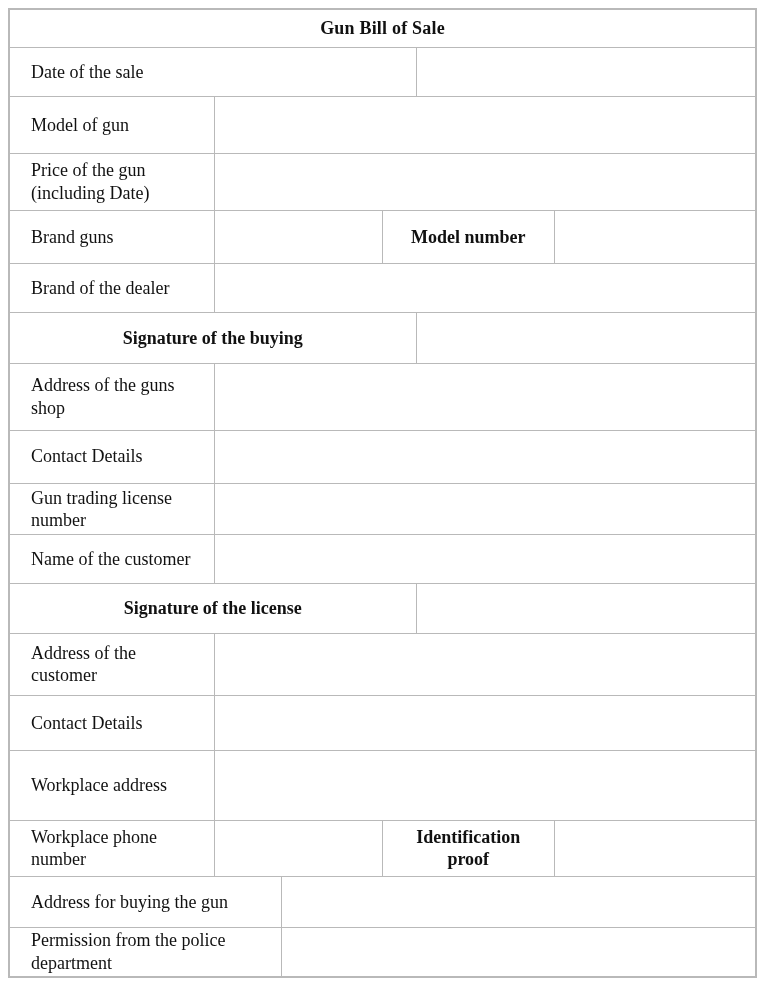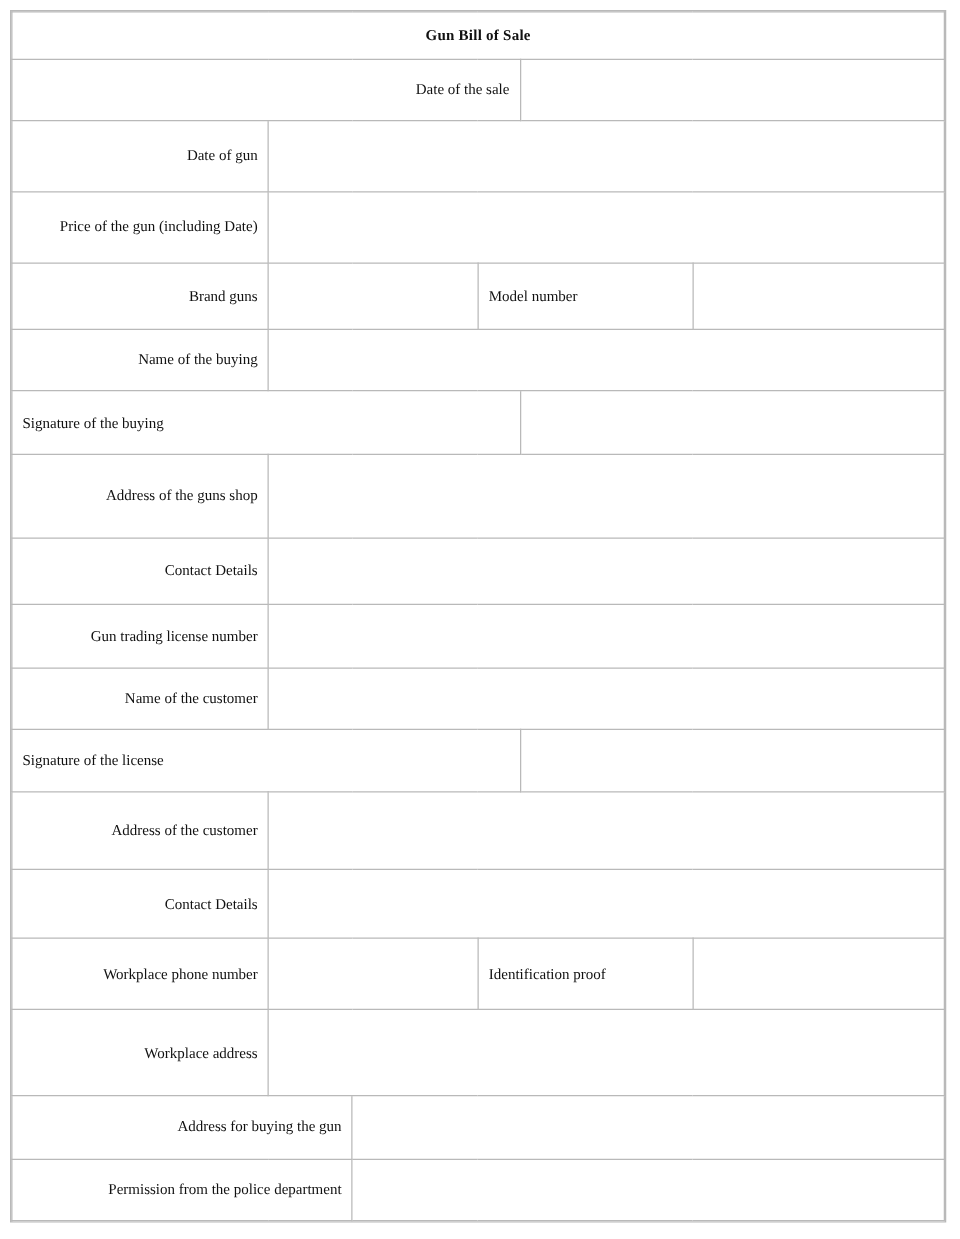--- a/index.html
+++ b/index.html
@@ -29,54 +29,54 @@
 
   table.bos {
     width: 100%;
     height: 100%;
     border-collapse: collapse;
     table-layout: fixed;
   }
 
   table.bos td {
     border: 1px solid #b9b9b9;
-    padding: 0 8px;
-    font-size: 12px;
+    padding: 0 21px;
+    font-size: 18px;
     line-height: 1.25;
     vertical-align: middle;
     background: #ffffff;
     box-sizing: border-box;
   }
 
   
   td.title-cell {
     background: #cccccc;
     text-align: center;
     font-weight: bold;
     font-size: 17px;
     letter-spacing: 0.2px;
     padding: 0;
   }
 
   
   td.label {
     background: #e0e0e0;
-    text-align: right;
   }
   
   td.grey-blank {
     background: #e0e0e0;
   }
   
   td.blank {
     background: #ffffff;
   }
 
   td.center {
-    text-align: left;
+    text-align: center;
+    font-weight: bold;
   }
   td.indent {
     padding-left: 18px;
   }
   td.indent2 {
     padding-left: 12px;
   }
 </style>
 </head>
 <body>
@@ -97,39 +97,39 @@
       <tr style="height:36px">
         <td class="title-cell" colspan="7">Gun Bill of Sale</td>
       </tr>
 
       <tr style="height:47px">
         <td class="label" colspan="4">Date of the sale</td>
         <td class="blank" colspan="3"></td>
       </tr>
 
       <tr style="height:54px">
-        <td class="label">Date of gun</td>
+        <td class="label">Model of gun</td>
         <td class="blank" colspan="6"></td>
       </tr>
 
       <tr style="height:55px">
         <td class="label">Price of the gun (including Date)</td>
         <td class="blank" colspan="6"></td>
       </tr>
 
       <tr style="height:50px">
         <td class="label">Brand guns</td>
         <td class="blank" colspan="2"></td>
         <td class="label center" colspan="2">Model number</td>
         <td class="blank" colspan="2"></td>
       </tr>
 
 
       <tr style="height:47px">
-        <td class="label">Name of the buying</td>
+        <td class="label">Brand of the dealer</td>
         <td class="blank" colspan="6"></td>
       </tr>
 
       <tr style="height:49px">
         <td class="label center" colspan="4">Signature of the buying</td>
         <td class="grey-blank" colspan="3"></td>
       </tr>
 
       <tr style="height:63px">
         <td class="label">Address of the guns shop</td>
@@ -159,30 +159,30 @@
       <tr style="height:59px">
         <td class="label indent">Address of the customer</td>
         <td class="blank" colspan="6"></td>
       </tr>
 
       <tr style="height:53px">
         <td class="label">Contact Details</td>
         <td class="blank" colspan="6"></td>
       </tr>
 
+      <tr style="height:66px">
+        <td class="label indent2">Workplace address</td>
+        <td class="blank" colspan="6"></td>
+      </tr>
+
       <tr style="height:54px">
         <td class="label">Workplace phone number</td>
         <td class="blank" colspan="2"></td>
         <td class="label center" colspan="2">Identification proof</td>
         <td class="blank" colspan="2"></td>
-      </tr>
-
-      <tr style="height:66px">
-        <td class="label indent2">Workplace address</td>
-        <td class="blank" colspan="6"></td>
       </tr>
 
       <tr style="height:48px">
         <td class="label" colspan="2">Address for buying the gun</td>
         <td class="blank" colspan="5"></td>
       </tr>
 
       <tr style="height:47px">
         <td class="label" colspan="2">Permission from the police department</td>
         <td class="blank" colspan="5"></td>

